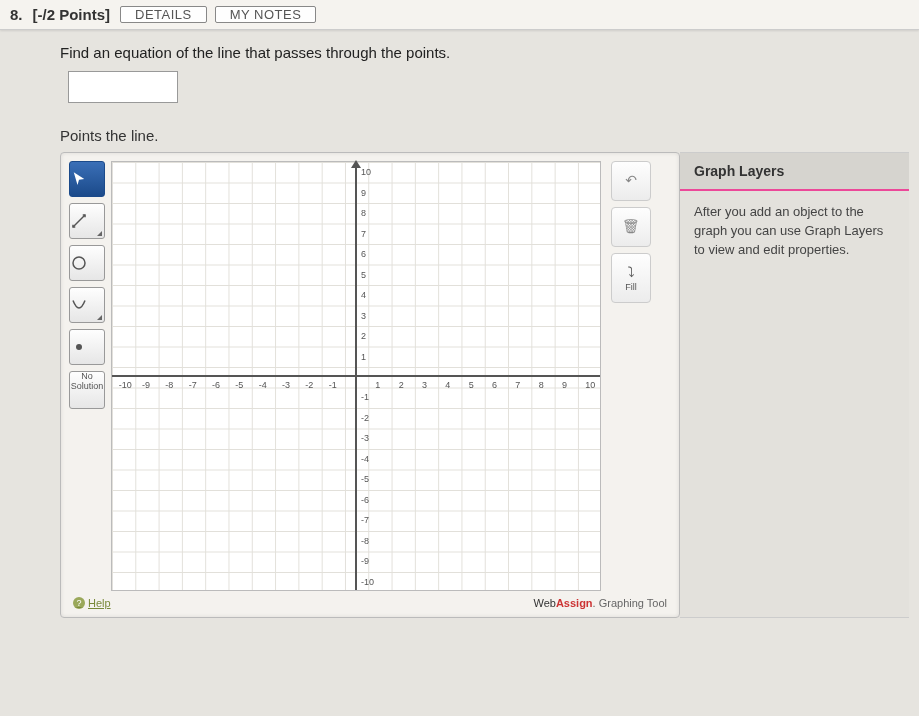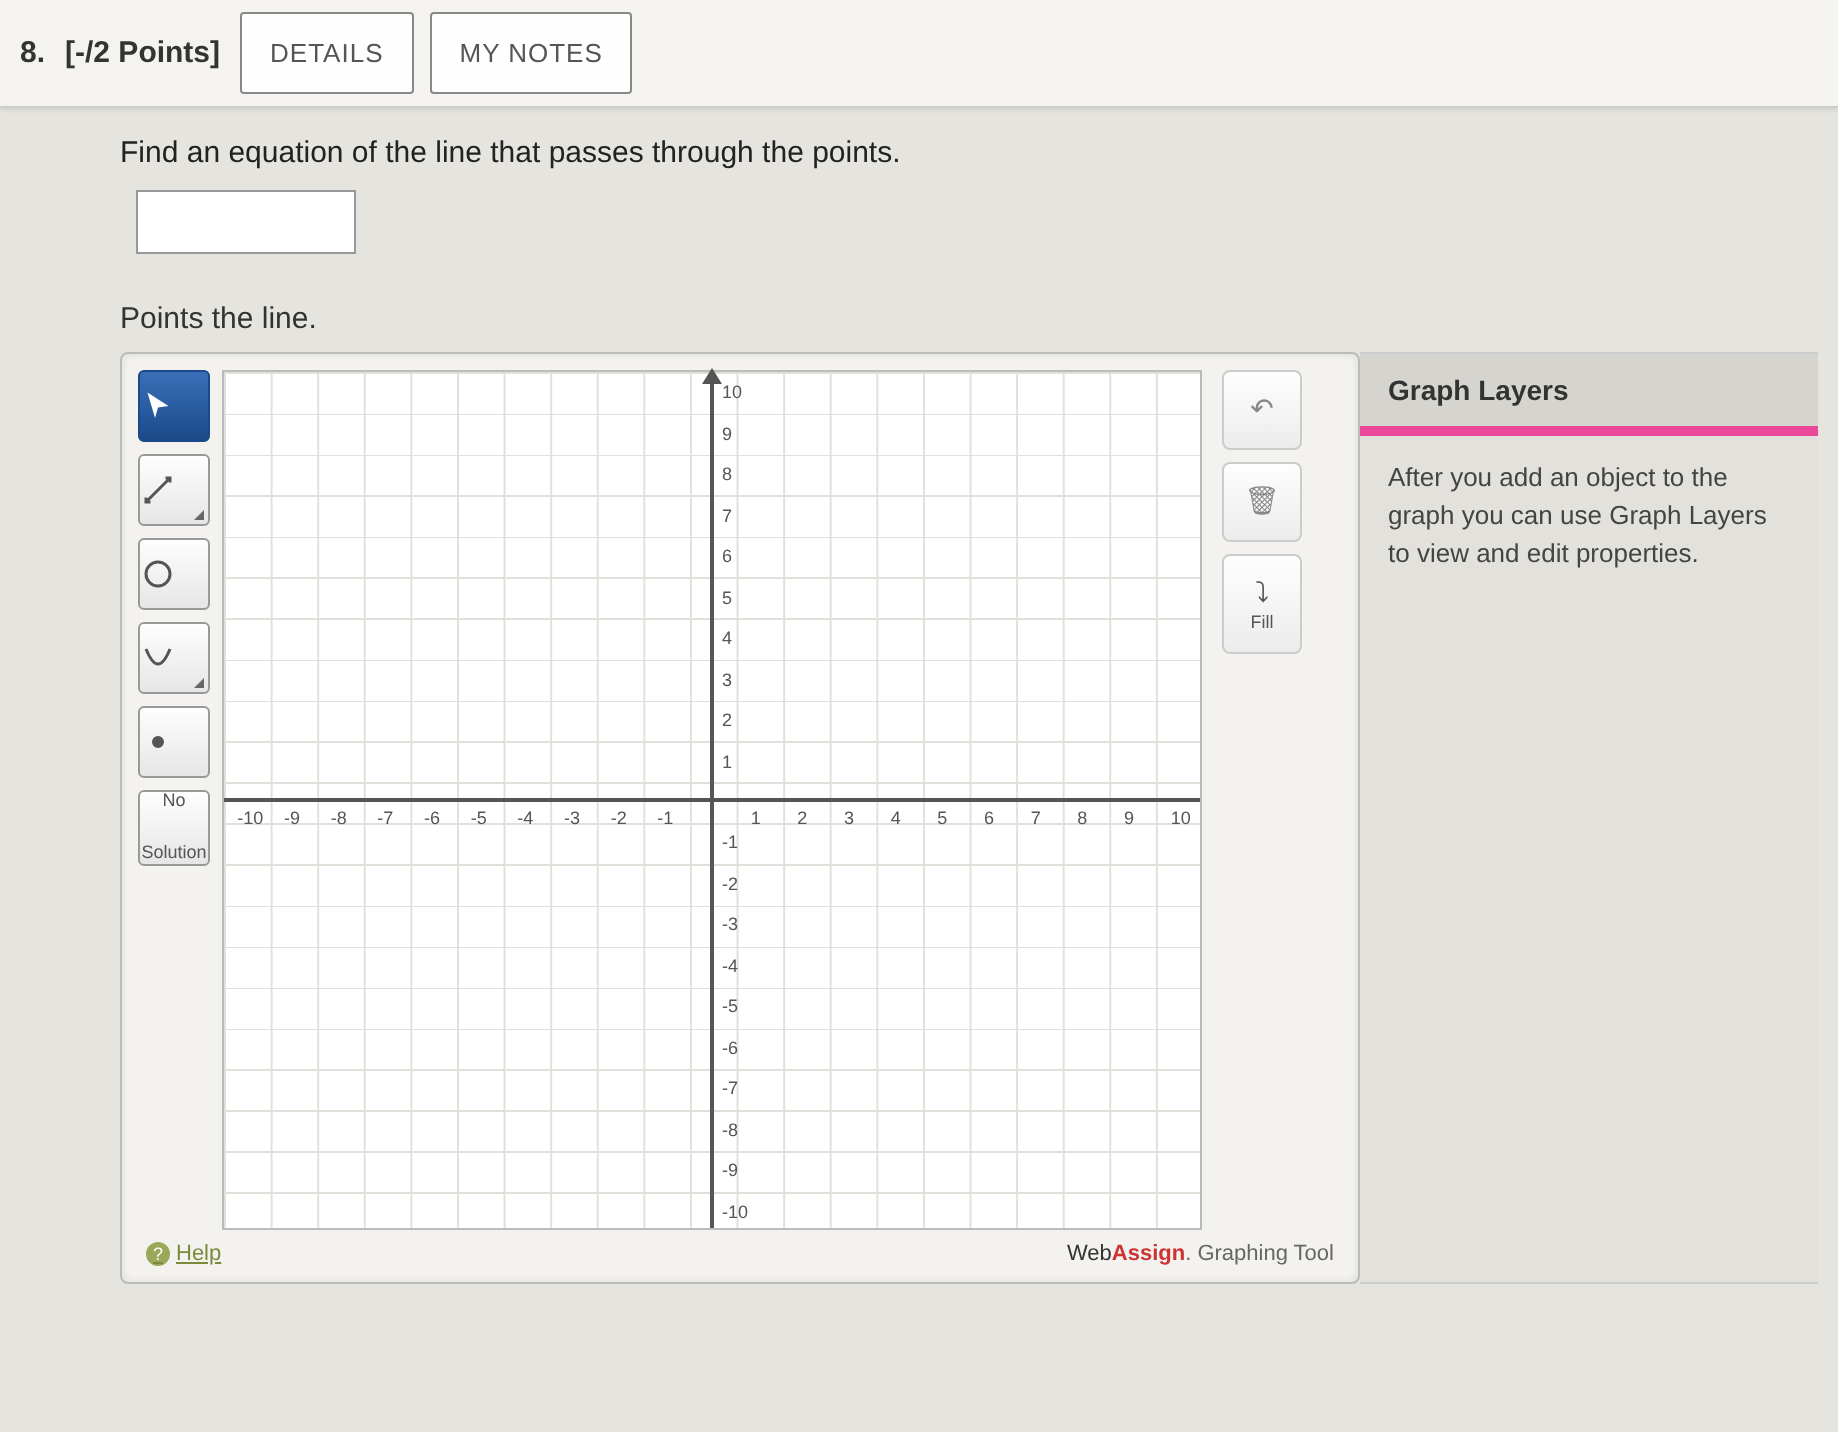--- a/index.html
+++ b/index.html
@@ -7,39 +7,39 @@
   .header-row {
     background:#f5f3ef;
     border-bottom:1px solid #ccc;
     padding:6px 10px;
     display:flex; align-items:center;
     box-shadow:0 1px 2px rgba(0,0,0,0.1);
   }
   .qnum { font-weight:bold; font-size:15px; margin-right:10px;}
   .hdr-btn {
     border:1px solid #888; background:#fefefe; color:#555;
-    font-size:13px; padding:12px 14px; margin-right:8px; border-radius:2px;
+    font-size:13px; padding:0 14px; margin-right:8px; border-radius:2px;
     cursor:pointer; letter-spacing:0.5px;
   }
   .content { padding:14px 10px 14px 60px; }
   .prompt { font-size:15px; margin-bottom:10px; color:#222;}
   .points-line { font-size:15px; margin:0 0 14px 100px;}
   .answer-box { border:1px solid #999; background:#fff; width:110px; height:32px; margin-left:8px; margin-bottom:24px;}
   .sketch-label { font-size:15px; margin-bottom:8px;}
   .graph-panel { display:flex; }
   .graph-box {
     background:#f4f2ee; border:1px solid #bbb; border-radius:4px;
     padding:8px; width:620px; position:relative;
     box-shadow:inset 0 0 4px rgba(0,0,0,0.1);
   }
   .graph-inner { display:flex; }
   .tool-col { display:flex; flex-direction:column; gap:6px; margin-right:6px;}
   .tool-btn {
     width:36px; height:36px; border:1px solid #999; background:linear-gradient(#fefefe,#e6e6e6);
-    border-radius:3px; display:flex; align-items:center; justify-content:space-between;
+    border-radius:3px; display:flex; align-items:center; justify-content:flex-start;
     font-size:15px; color:#555; position:relative;
   }
   .tool-btn.active { background:linear-gradient(#3a6fb7,#1b4a8a); color:#fff; border-color:#1b4a8a;}
   .tool-btn.nosol { height:38px; font-size:9px; line-height:1.1; text-align:center; flex-direction:column;}
   .tool-btn .corner { position:absolute; right:2px; bottom:2px; width:0;height:0; border-left:5px solid transparent; border-bottom:5px solid #666;}
   .plot-area {
     width:490px; height:430px; background:#fff; border:1px solid #bbb; position:relative;
     background-image:
       linear-gradient(to right, #e2e0da 1px, transparent 1px),
       linear-gradient(to bottom, #e2e0da 1px, transparent 1px);
@@ -60,21 +60,21 @@
   .footer-row { display:flex; justify-content:space-between; align-items:center; margin-top:6px; padding:0 4px;}
   .help-link { font-size:11px; color:#7a8a3a; text-decoration:underline; display:flex; align-items:center; gap:3px;}
   .help-link .qico { width:12px;height:12px; border-radius:50%; background:#9aa85a; color:#fff; font-size:9px; display:flex;align-items:center;justify-content:center;}
   .branding { font-size:11px; color:#666;}
   .branding .wa-web { font-weight:normal; color:#333;}
   .branding .wa-assign { font-weight:bold; color:#c33;}
   .layers-panel {
     flex:1; margin-left:0; background:#e3e1dc; border-top:1px solid #ccc; border-bottom:1px solid #ccc;
     padding:0; min-width:0;
   }
-  .layers-title { background:#d6d4cf; padding:10px 14px; font-weight:bold; font-size:14px; border-bottom:5px solid #ec4899;}
+  .layers-title { background:#d6d4cf; padding:10px 14px; font-weight:bold; font-size:14px; border-bottom:2px solid #ec4899;}
   .layers-body { padding:12px 14px; font-size:13px; color:#444; line-height:1.45;}
   svg.icon { width:18px; height:18px; stroke:currentColor; fill:none; stroke-width:2;}
 </style>
 </head>
 <body>
 
 <div class="header-row">
   <span class="qnum">8.</span>
   <span class="qnum" style="font-weight:bold;">[-/2 Points]</span>
   <button class="hdr-btn">DETAILS</button>

